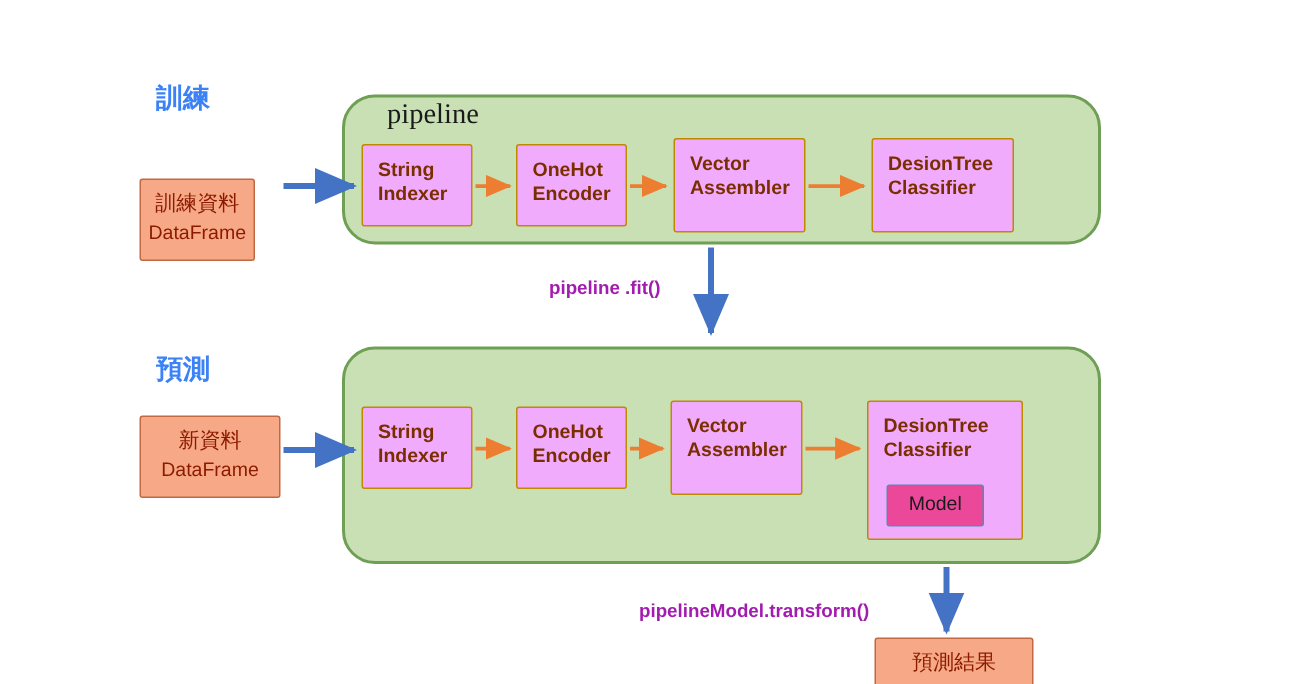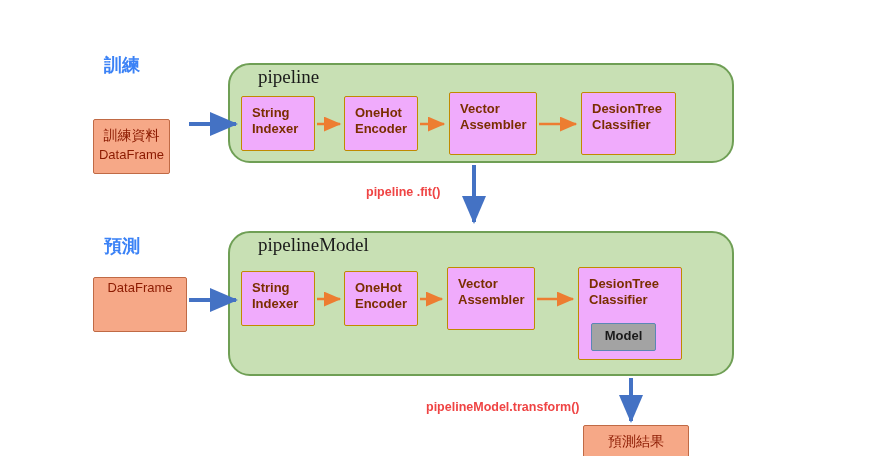--- a/index.html
+++ b/index.html
@@ -88,36 +88,36 @@
     padding-top: 7px;
   }
   .data-box .latinline {
     display: block;
     font-size: 13px;
     padding-top: 2px;
   }
 
   
   .model-box {
-    background: #a3a3a3;
+    background: #ec4899;
     border: 1px solid #5b87b5;
     box-sizing: border-box;
     color: #1a1a1a;
     font-size: 13px;
-    font-weight: bold;
+    font-weight: normal;
     text-align: center;
     line-height: 24px;
     border-radius: 2px;
   }
 
   
   .flow-label {
     font-size: 12.5px;
     font-weight: bold;
-    color: #ef4444;
+    color: #a21caf;
     white-space: nowrap;
   }
 
   svg.arrow-layer {
     position: absolute;
     left: 0; top: 0;
     width: 869px;
     height: 456px;
     pointer-events: none;
   }
@@ -153,23 +153,23 @@
   <div class="abs stage" style="left:581px; top:92px; width:95px; height:63px;">
     <span>DesionTree</span>
     <span>Classifier</span>
   </div>
 
   <div class="abs flow-label" style="left:366px; top:185px;">pipeline .fit()</div>
 
   <div class="abs section-label" style="left:104px; top:218px;margin-top:16px;">預測</div>
 
   <div class="abs pipeline-box" style="left:228px; top:231px; width:506px; height:145px;"></div>
-  <div class="abs pipeline-title" style="left:258px; top:234px;">pipelineModel</div>
 
   <div class="abs data-box" style="left:93px; top:277px; width:94px; height:55px;">
+    <span class="cjkline">新資料</span>
     <span class="latinline">DataFrame</span>
   </div>
 
   <div class="abs stage" style="left:241px; top:271px; width:74px; height:55px;">
     <span>String</span>
     <span>Indexer</span>
   </div>
   <div class="abs stage" style="left:344px; top:271px; width:74px; height:55px;">
     <span>OneHot</span>
     <span>Encoder</span>

